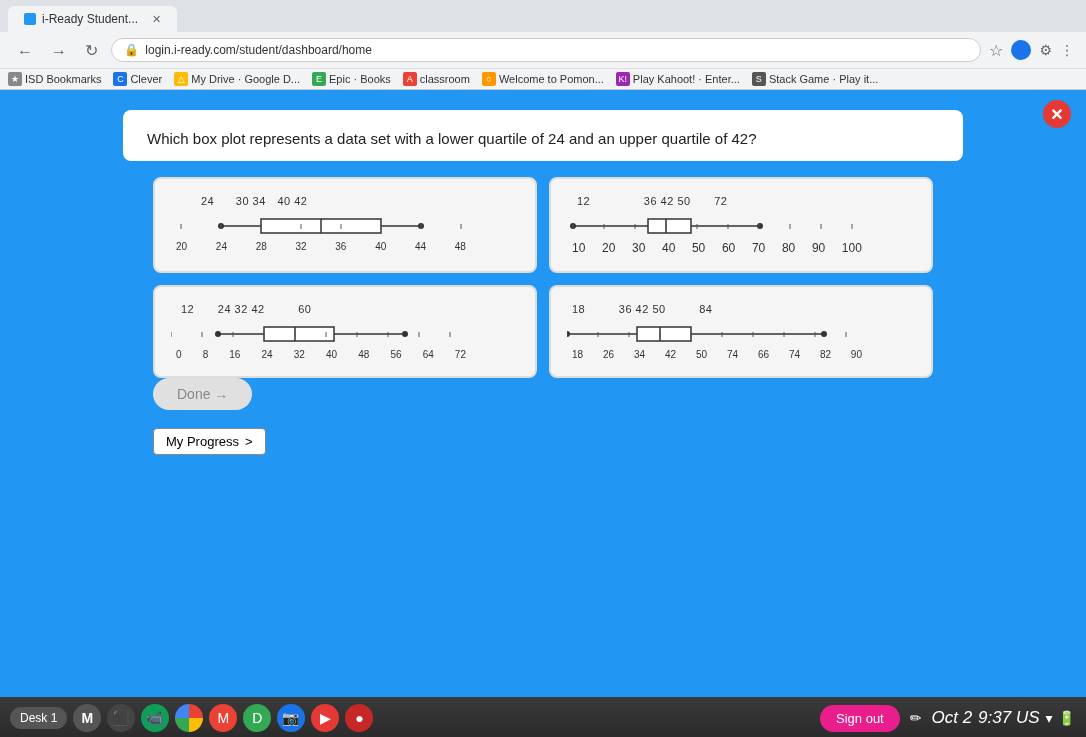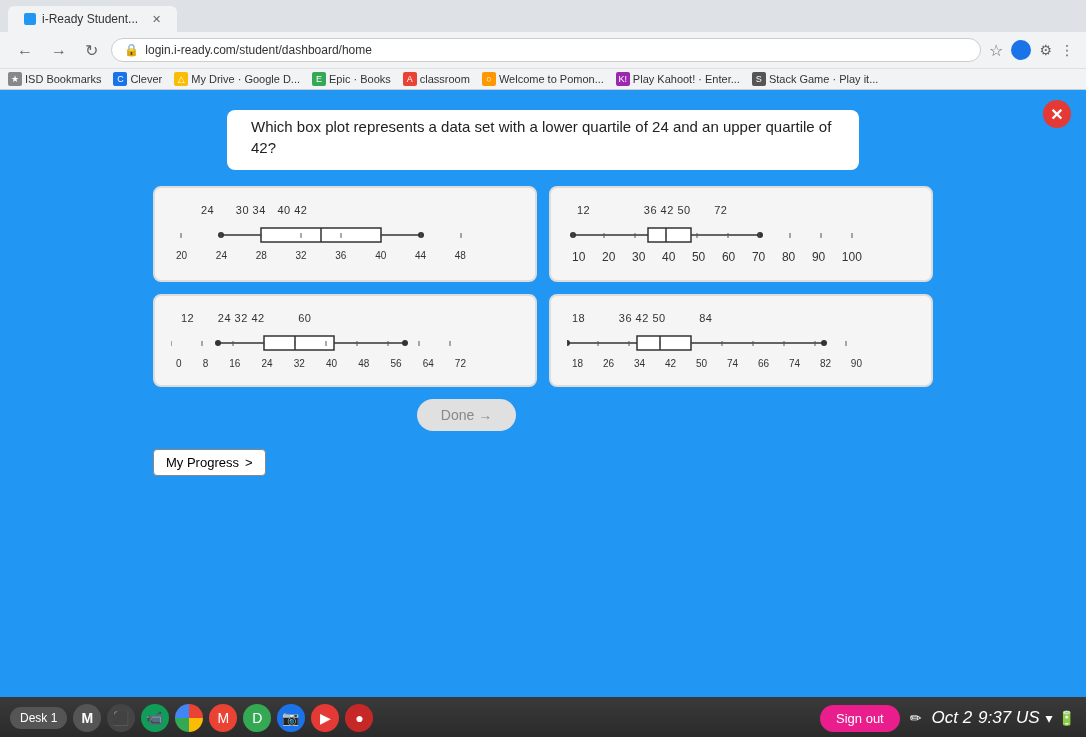--- a/index.html
+++ b/index.html
@@ -115,38 +115,37 @@
       display: flex;
       align-items: center;
       justify-content: center;
       font-weight: bold;
     }
 
     
     .question-card {
       background: white;
       border-radius: 8px;
-      padding: 6px 24px 12px 24px;
-      width: 632px;
+      padding: 18px 24px 12px 24px;
+      width: 840px;
       margin-bottom: 16px;
     }
     .question-text {
       font-size: 15px;
       color: #222;
       line-height: 1.4;
       margin-bottom: 0;
     }
 
     
     .options-grid {
       display: grid;
       grid-template-columns: 1fr 1fr;
       gap: 12px;
       width: 780px;
-      margin-bottom: 12px;
     }
     .option-card {
       background: #f5f5f5;
       border: 2px solid #ddd;
       border-radius: 8px;
       padding: 12px 16px;
       cursor: pointer;
       position: relative;
     }
 
@@ -253,21 +252,21 @@
     .taskbar-time {
       color: white;
       font-size: 17px;
       white-space: nowrap;
       font-style: italic;
     }
 
     .done-row {
       width: 780px;
       display: flex;
-      justify-content: center;
+      justify-content: flex-start;
       margin-bottom: 6px;
     }
   </style>
 </head>
 <body>
 
 <div class="browser-chrome">
   <div class="browser-tab-bar">
     <div class="browser-tab">
       <span style="width:12px;height:12px;background:#2196f3;border-radius:2px;display:inline-block;"></span>

